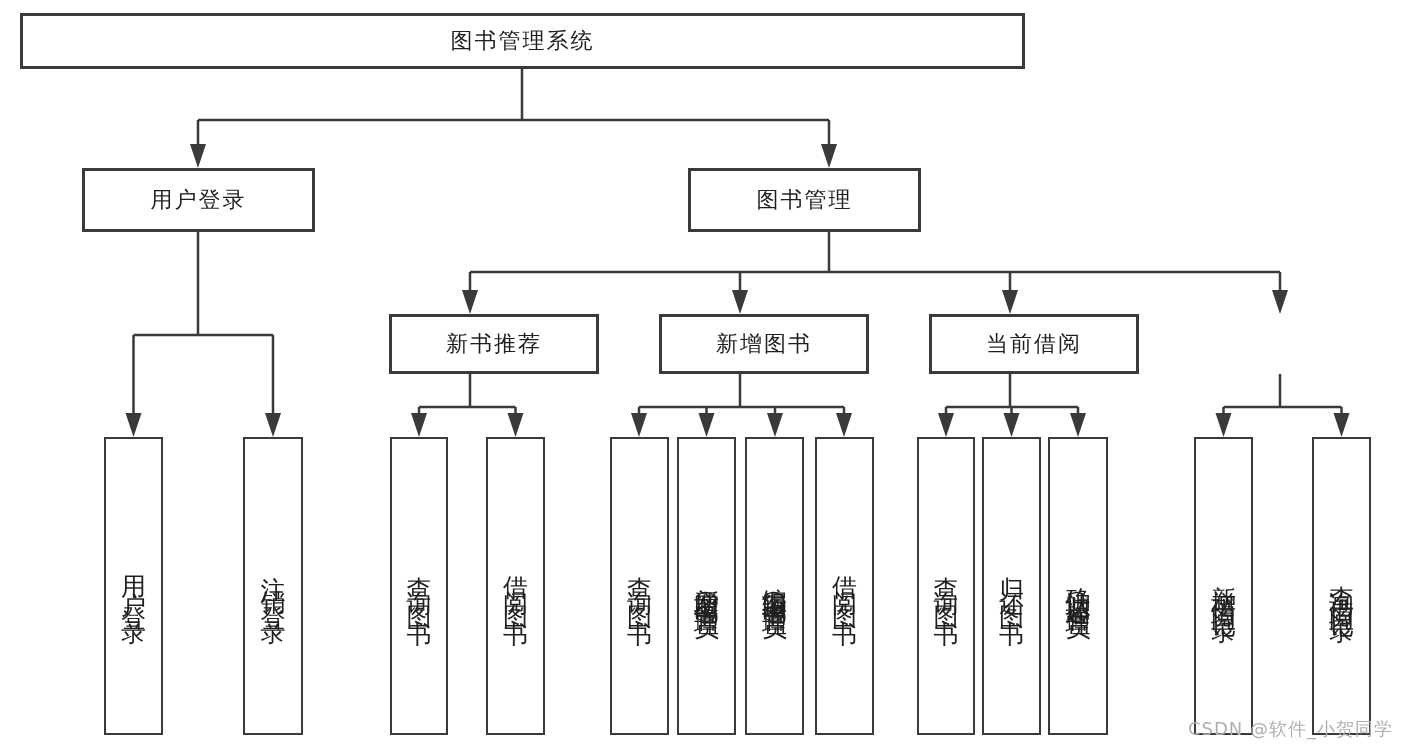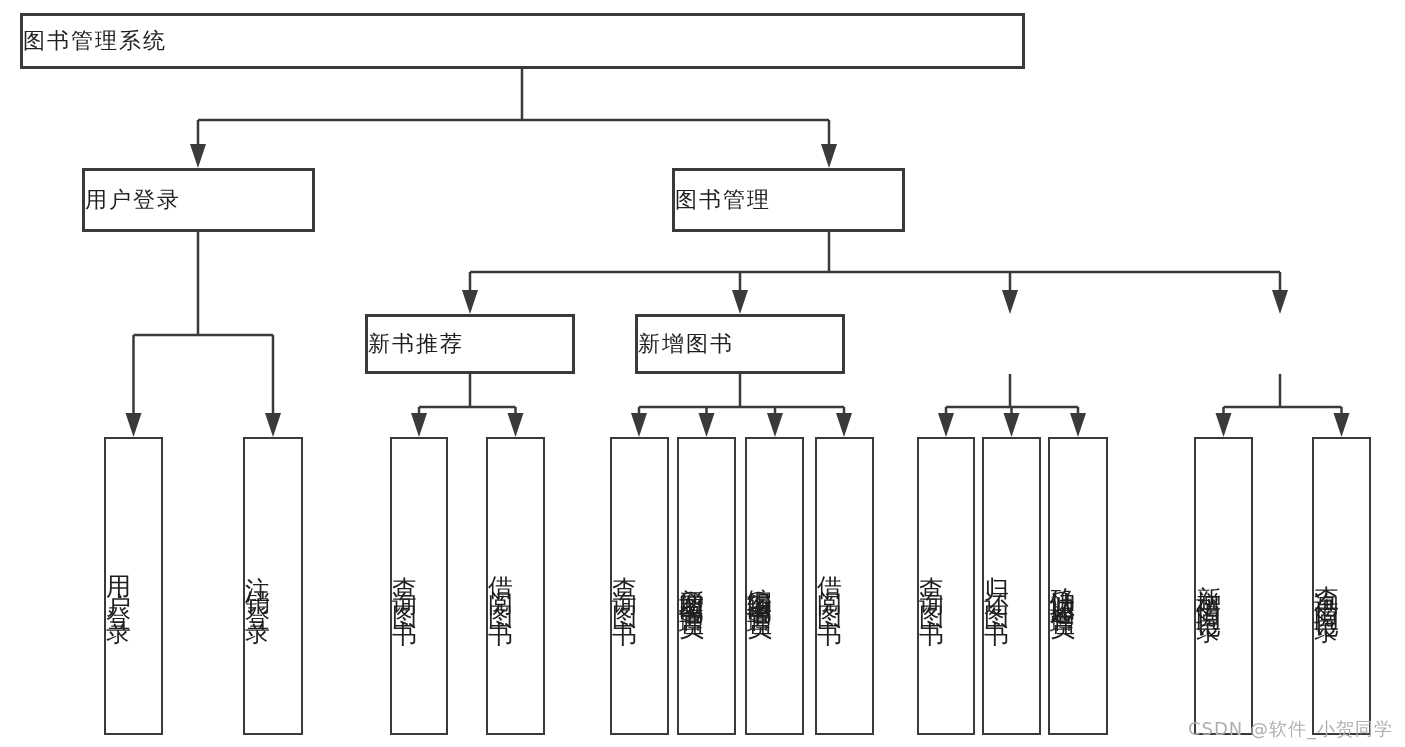--- a/index.html
+++ b/index.html
@@ -4,27 +4,27 @@
 <style>
   :root{
     --line:#3a3a3a; --text:#1f1f1f; --watermark:#b0b0b0; --background:#ffffff;
   }
   html,body{margin:0;padding:0;}
   body{font-family:"DejaVu Sans","Liberation Sans",sans-serif;background:var(--background);}
   .canvas{position:relative;width:1405px;height:747px;background:var(--background);overflow:hidden;}
   .connectors{position:absolute;left:0;top:0;width:1405px;height:747px;color:var(--line);pointer-events:none;}
   .node{
     position:absolute;box-sizing:border-box;background:#fff;border:3px solid var(--line);
-    display:flex;align-items:center;justify-content:flex-start;
+    display:flex;align-items:center;justify-content:center;
     color:var(--text);font-size:22px;letter-spacing:2px;white-space:nowrap;
   }
   .root{left:20px;top:13px;width:1005px;height:56px;}
   .lvl2{top:168px;width:233px;height:64px;}
-  .lvl2.a{left:82px;} .lvl2.b{left:672px;}
-  .mid{top:314px;width:210px;height:60px;}
+  .lvl2.a{left:82px;} .lvl2.b{left:688px;}
+  .mid{top:314px;width:210px;height:60px;margin-left:24px;}
   .mid.m1{left:365px;} .mid.m2{left:635px;} .mid.m3{left:905px;} .mid.m4{left:1175px;}
   .leaf{top:437px;height:298px;width:59px;border-width:2.5px;padding:0;}
   .leaf.l1{left:104px;}  .leaf.l2{left:243px;width:60px;}
   .leaf.l3{left:390px;width:58px;} .leaf.l4{left:486px;}
   .leaf.l5{left:610px;}  .leaf.l6{left:677px;} .leaf.l7{left:745px;} .leaf.l8{left:815px;}
   .leaf.l9{left:917px;width:58px;} .leaf.l10{left:982px;} .leaf.l11{left:1048px;width:60px;}
   .leaf.l12{left:1194px;} .leaf.l13{left:1312px;}
   .vtext{
     writing-mode:vertical-rl;text-orientation:mixed;
     font-size:25px;line-height:1;color:var(--text);white-space:nowrap;
@@ -83,20 +83,23 @@
   <div class="node lvl2 b">
     <span>图书管理</span>
   </div>
 
   <div class="node mid m1">
     <span>新书推荐</span>
   </div>
   <div class="node mid m2">
     <span>新增图书</span>
   </div>
+  <div class="node mid m3">
+    <span>当前借阅</span>
+  </div>
 
   <div class="node leaf l1">
     <span class="vtext sp-lg">用户登录</span>
   </div>
   <div class="node leaf l2">
     <span class="vtext sp-lg">注销登录</span>
   </div>
 
   <div class="node leaf l3">
     <span class="vtext sp-lg">查询图书</span>

